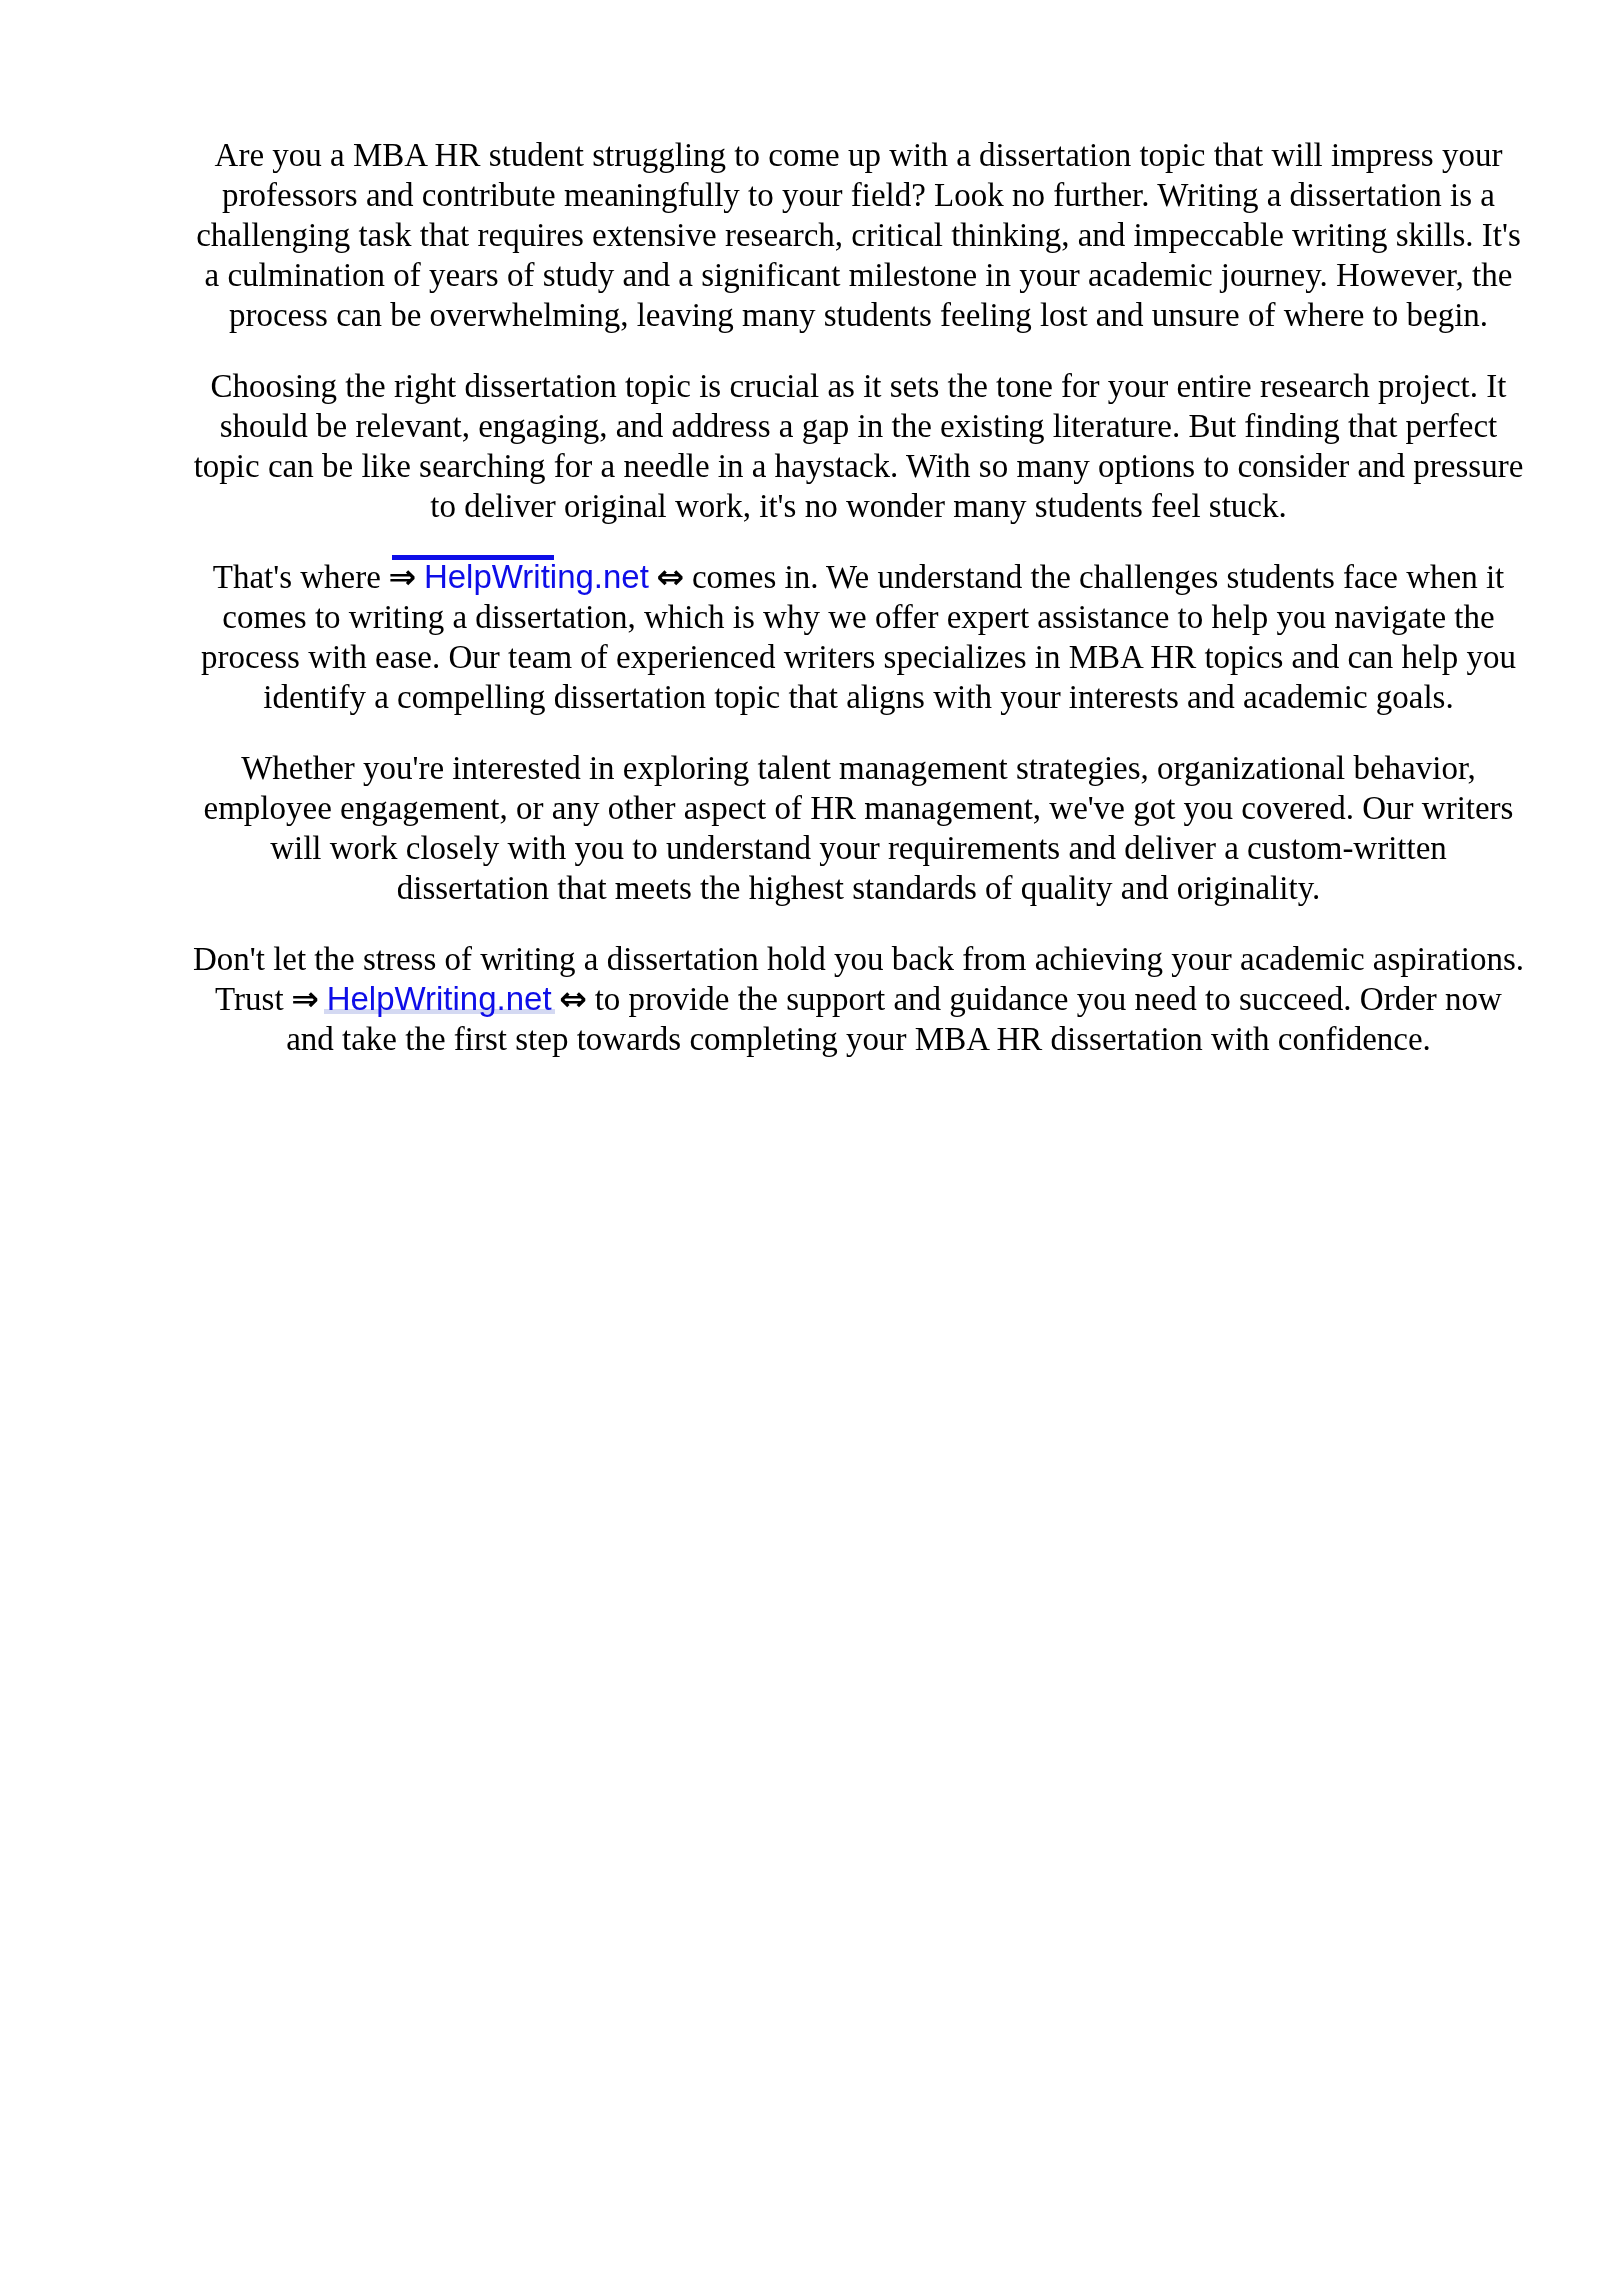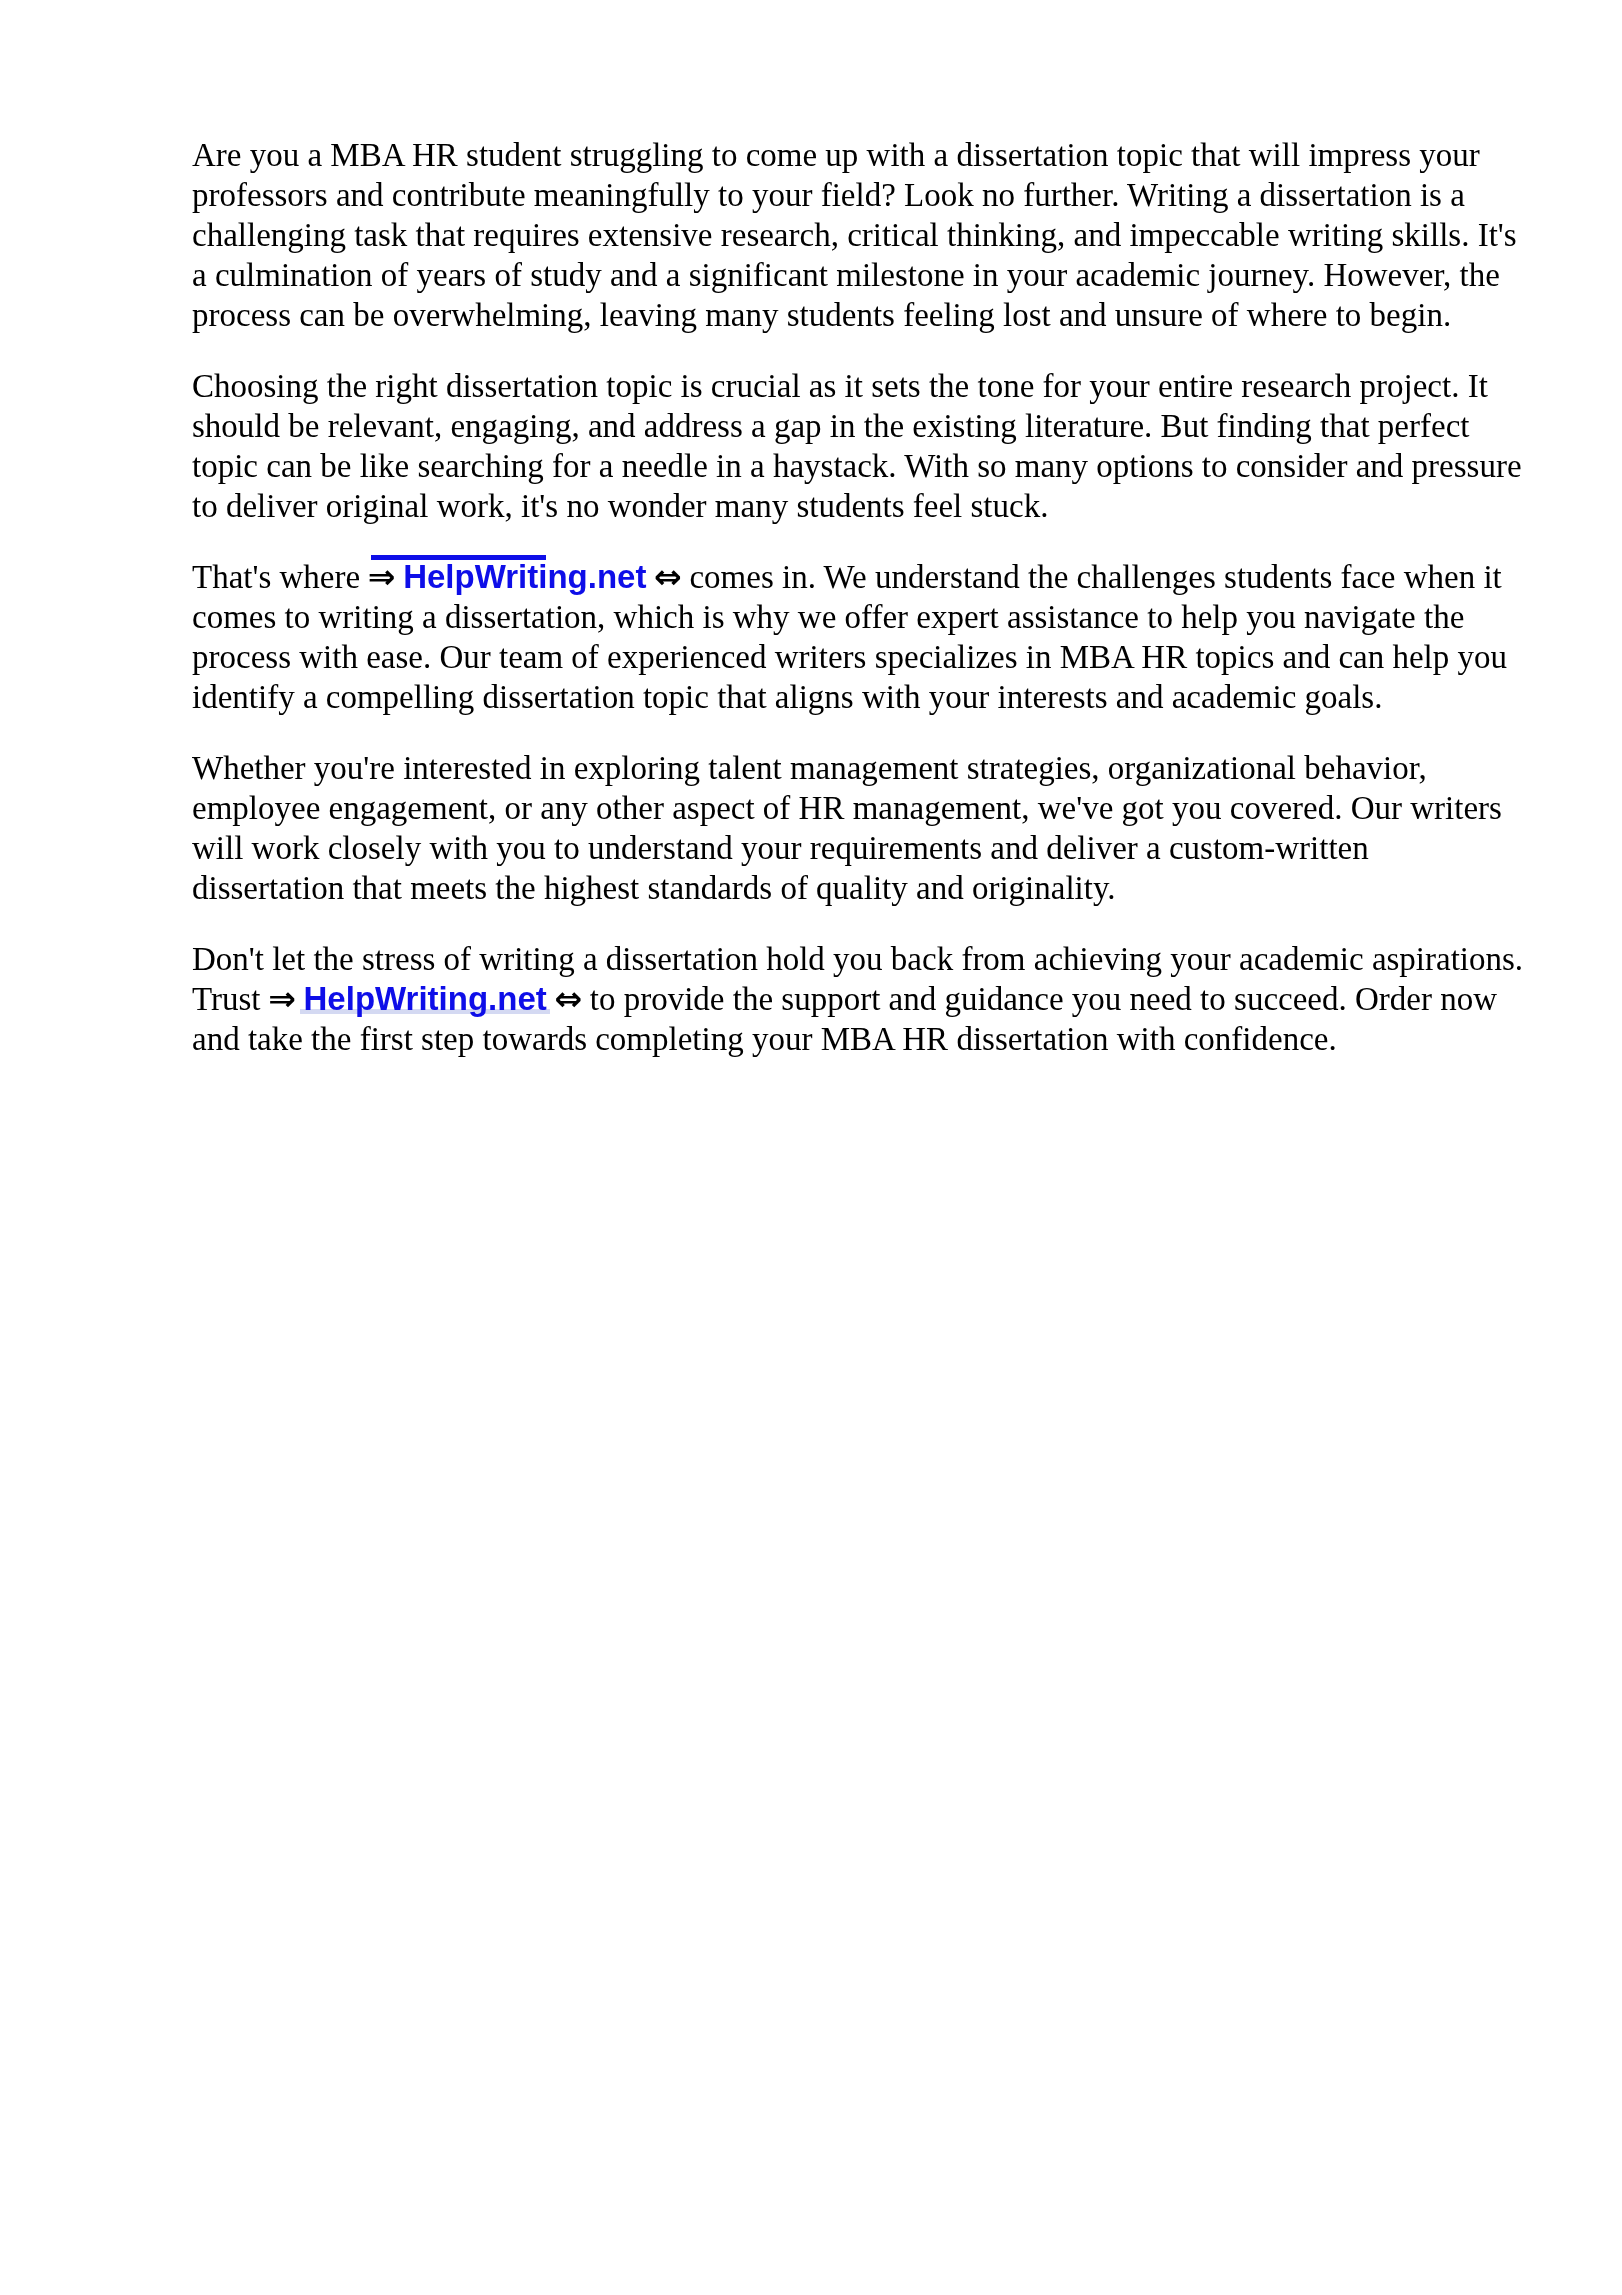--- a/index.html
+++ b/index.html
@@ -19,32 +19,32 @@
   .content {
     position: absolute;
     left: 192px;
     top: 135px;
     width: 1341px;
   }
   p.para {
     margin: 0 8px 31px 0;
     font-size: 33px;
     line-height: 40px;
-    text-align: left;
+    text-align: center;
   }
   .arrow {
     font-family: "DejaVu Sans", sans-serif;
     font-weight: bold;
     color: var(--text-color, #000000);
     padding: 0 7.7px;
   }
   a.hw-link {
     color: var(--link-color, #0e0ee8);
     font-family: "Liberation Sans", sans-serif;
-    font-weight: bold;
+    font-weight: normal;
     font-size: 33px;
     text-decoration: none;
     position: relative;
     z-index: 0;
     white-space: nowrap;
   }
   
   a.hw-link.overline::before {
     content: "";
     position: absolute;

